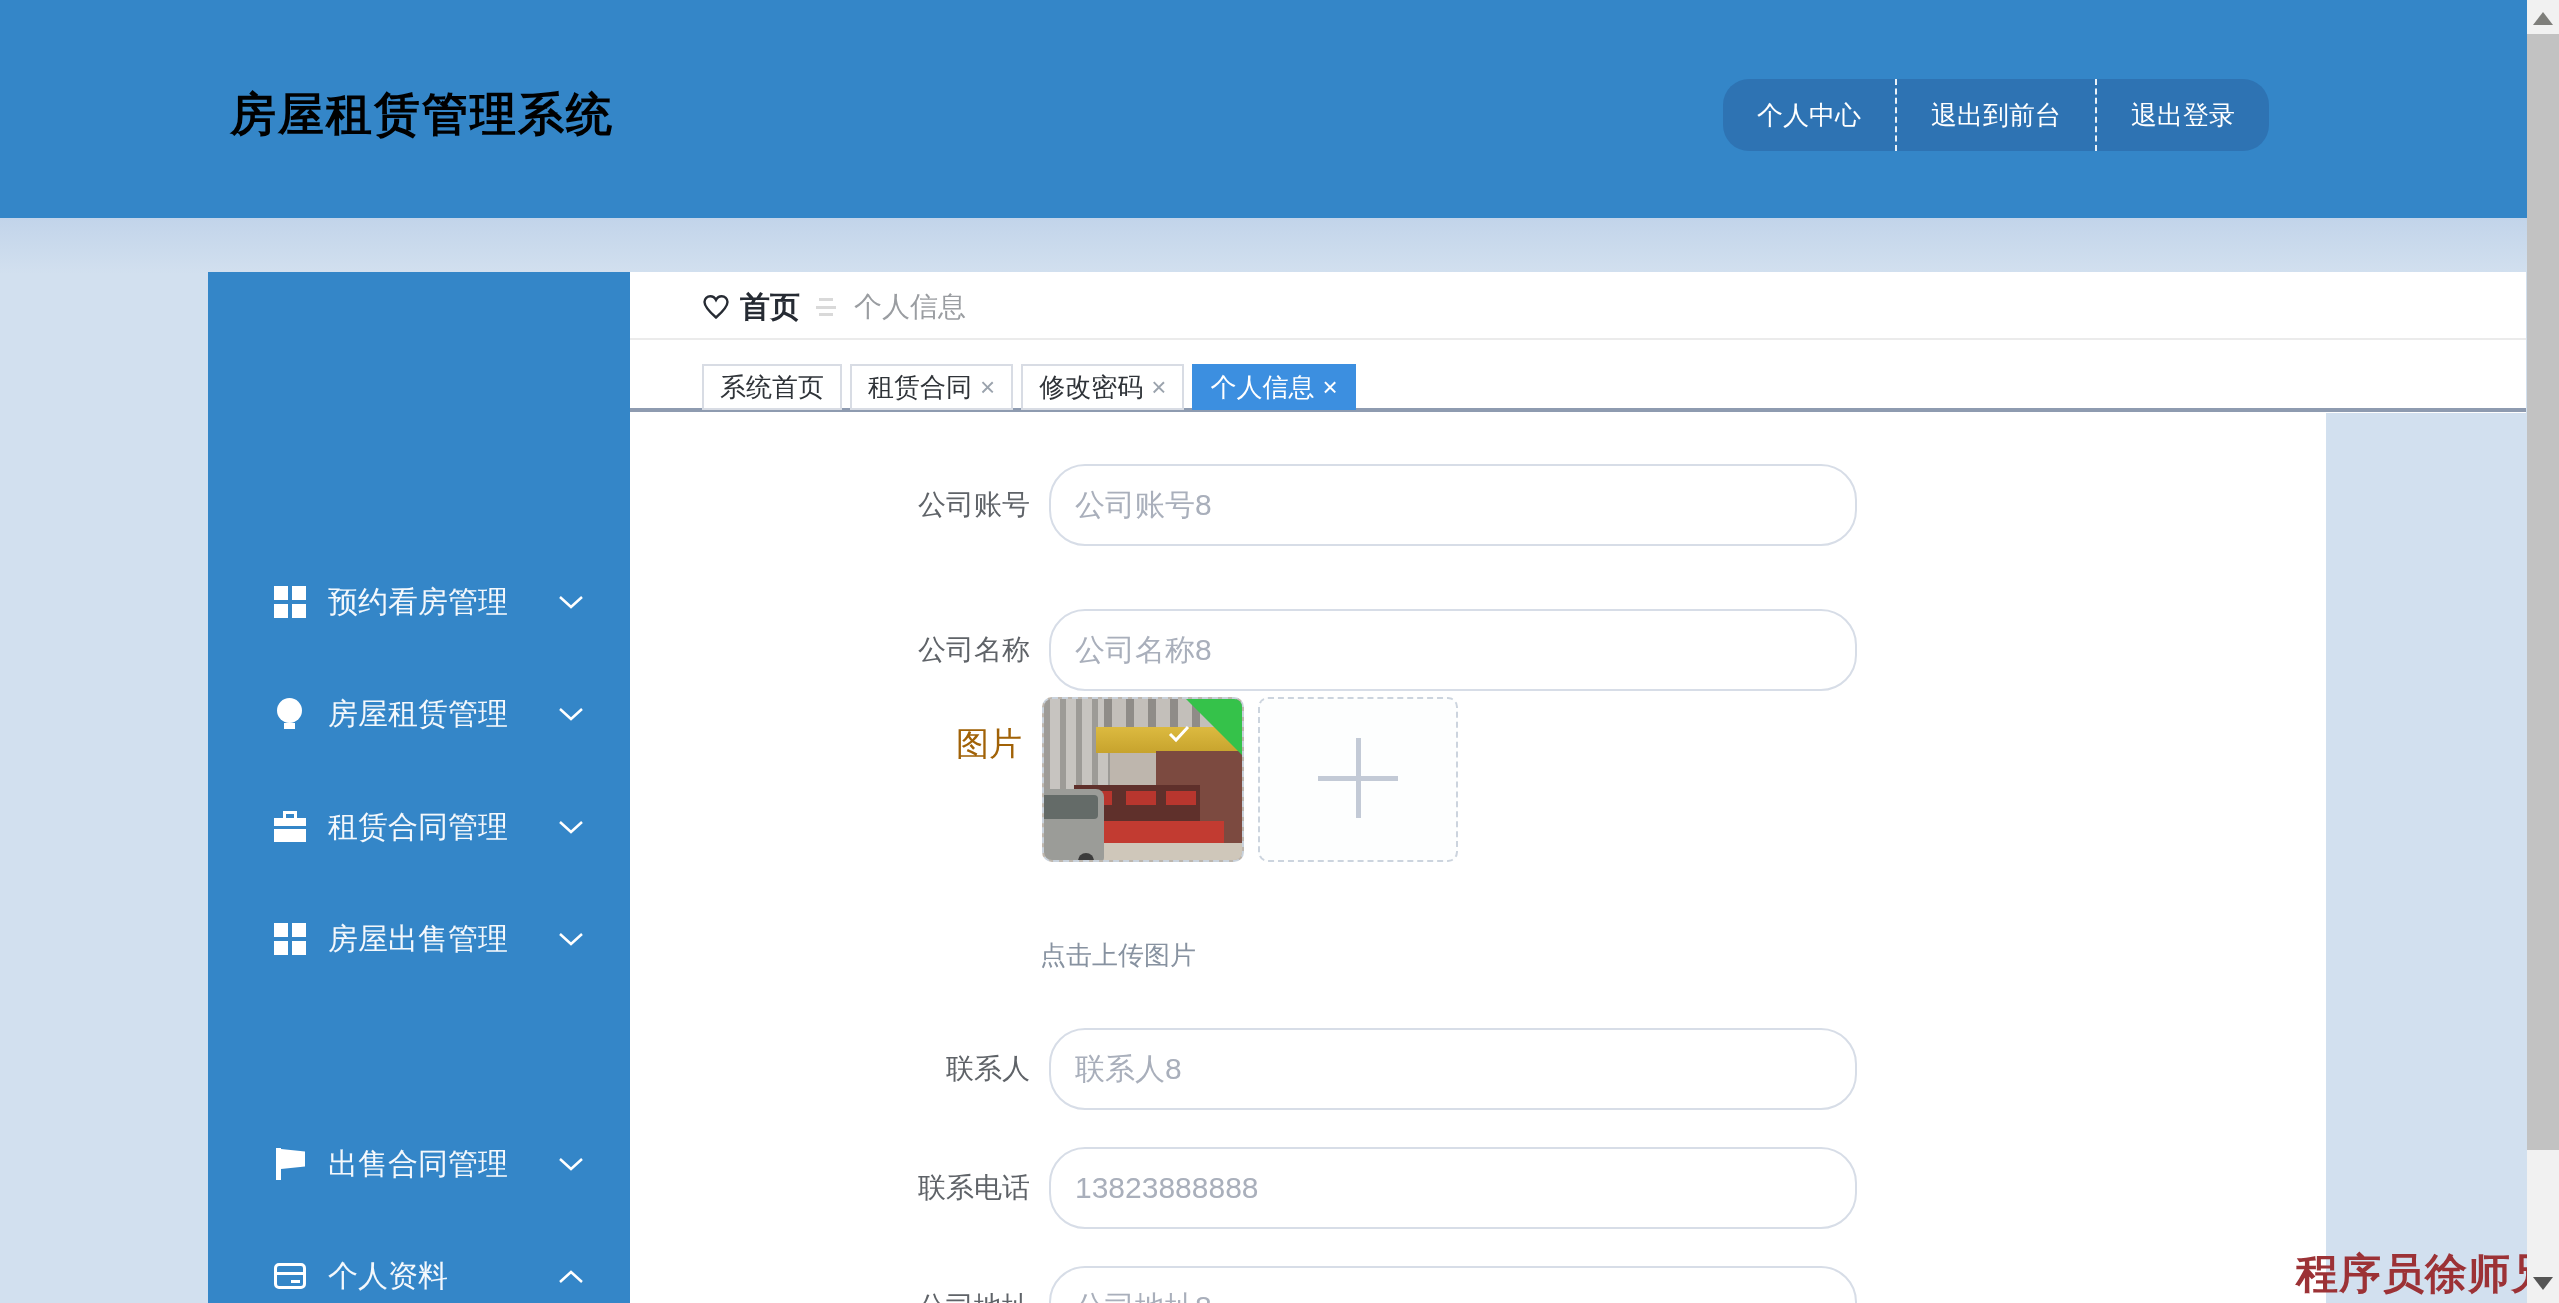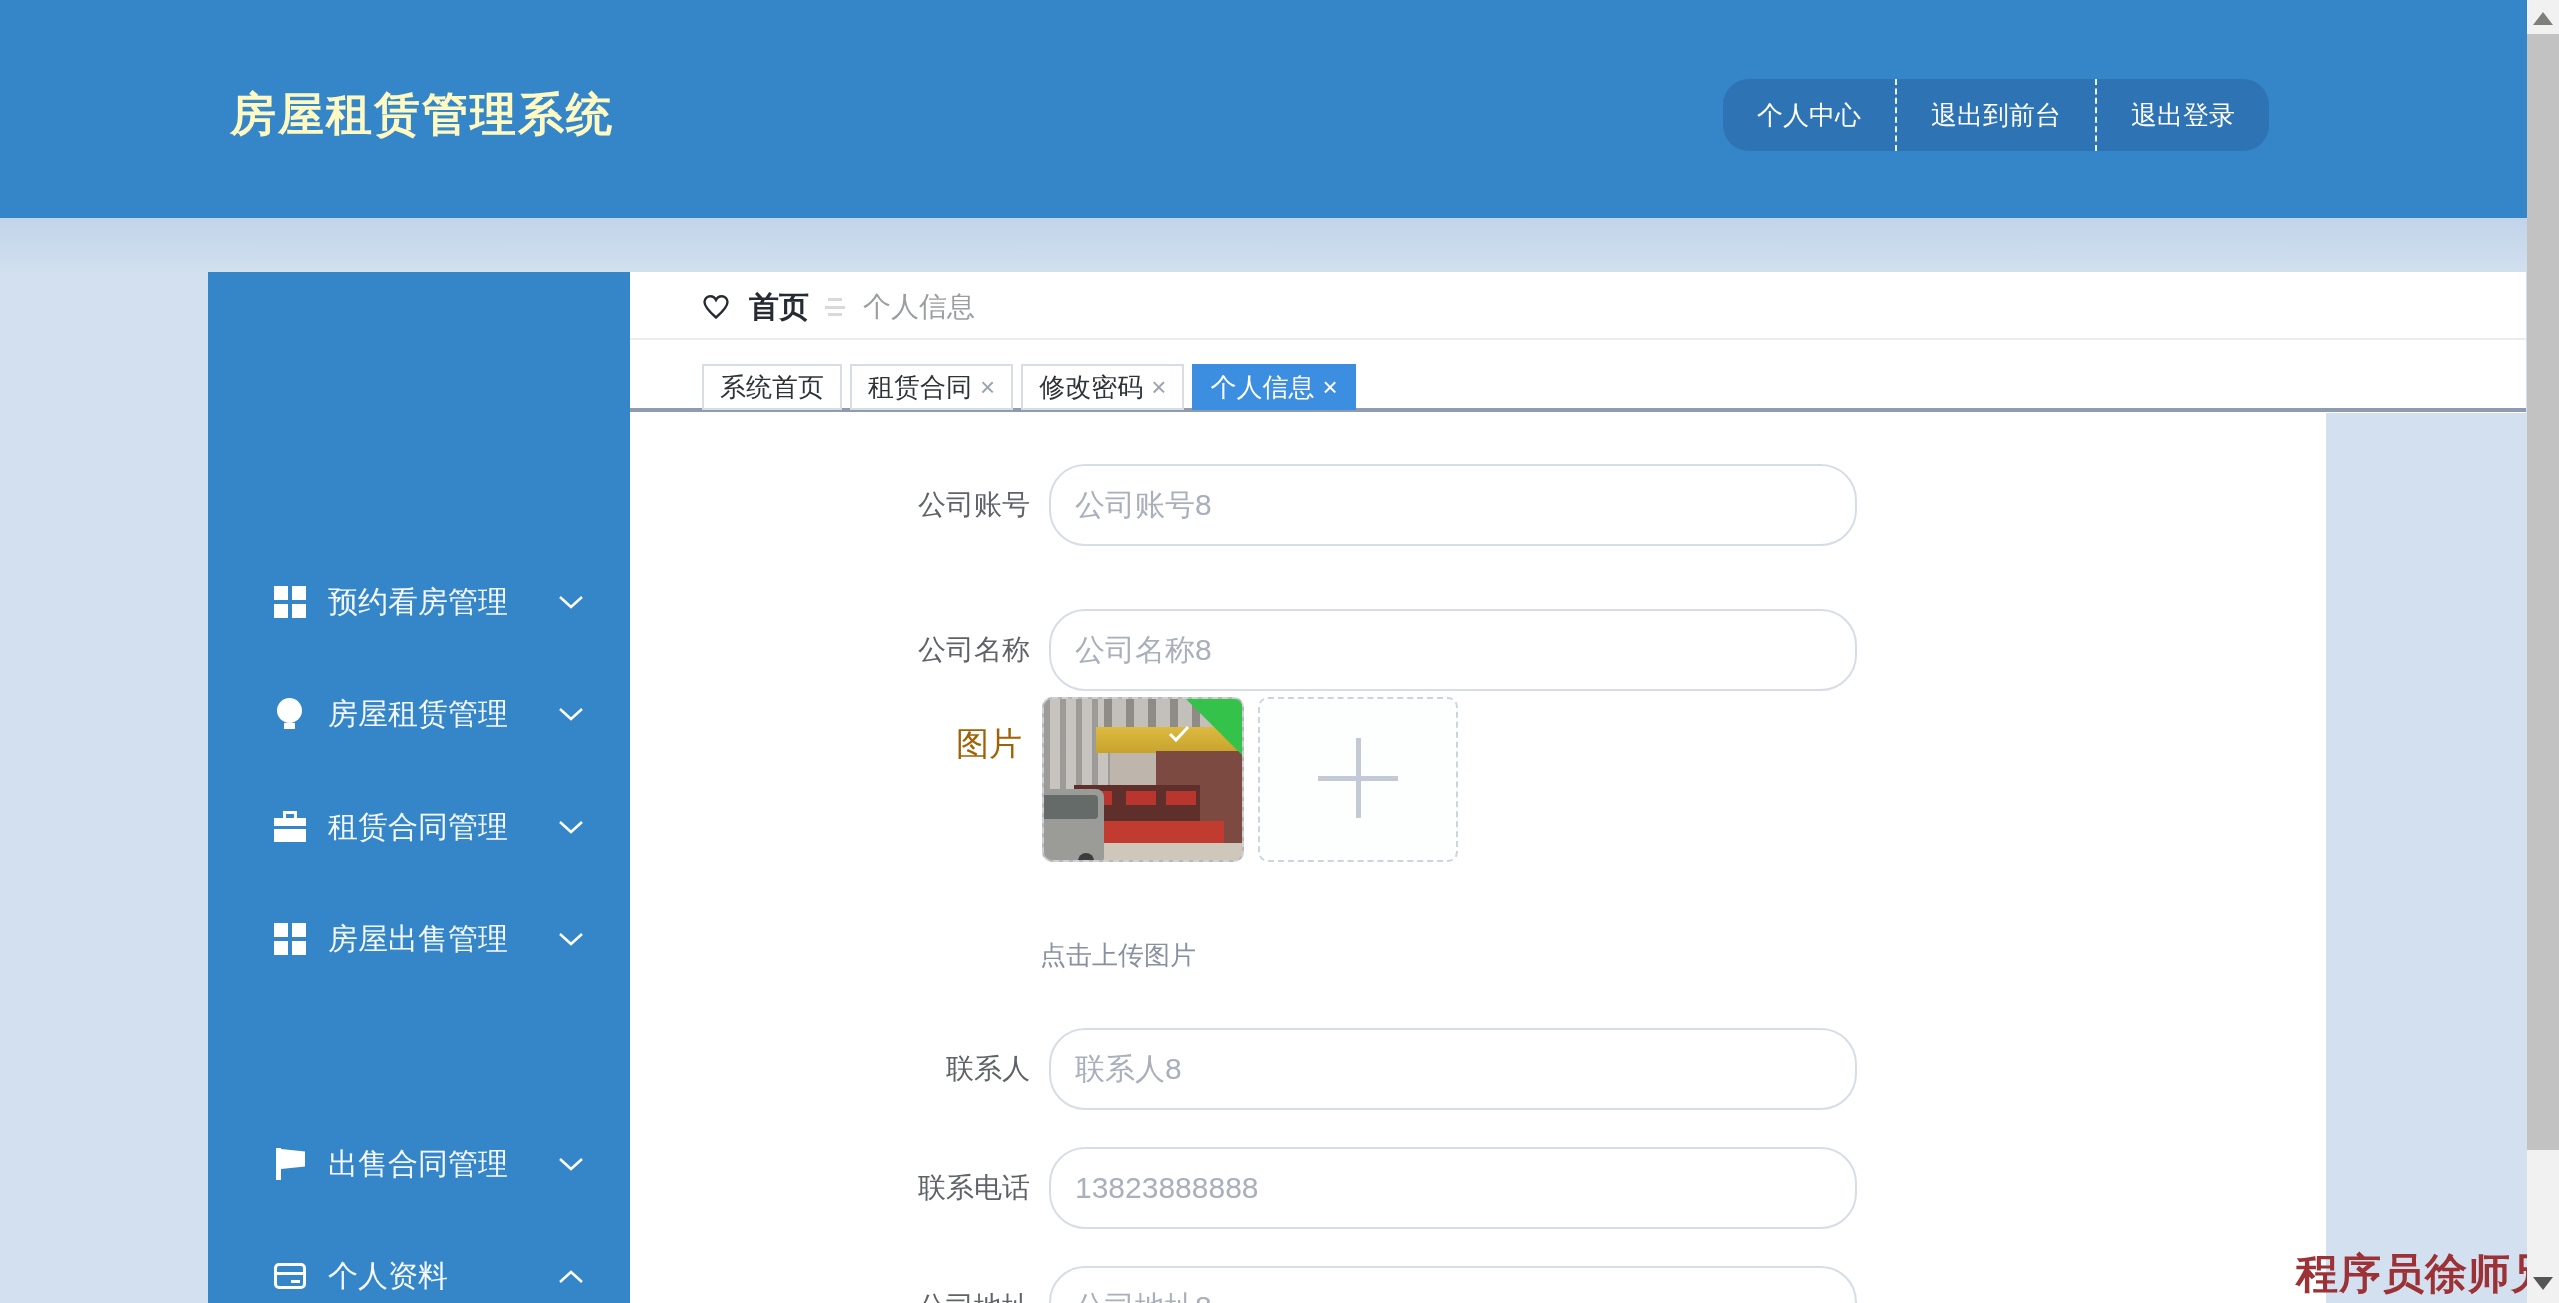--- a/index.html
+++ b/index.html
@@ -5,21 +5,21 @@
   * { margin:0; padding:0; box-sizing:border-box; }
   html,body { width:2559px; height:1303px; overflow:hidden; }
   body { font-family:"Liberation Sans","DejaVu Sans",sans-serif; }
   .page { position:relative; width:2559px; height:1303px; background:#d2e0ef; overflow:hidden; }
 
   
   .header { position:absolute; left:0; top:0; width:2559px; height:218px; background:#3486c8; }
   .under-header { position:absolute; left:0; top:218px; width:2559px; height:56px;
                   background:linear-gradient(#c2d4ea,#d2e0ef); }
   .app-title { position:absolute; left:230px; top:84px; font-size:46px; font-weight:bold;
-               color:#fef9c3; letter-spacing:2px; }
+               color:#000000; letter-spacing:2px; }
   .header-actions { position:absolute; left:1723px; top:79px; height:72px; background:#2e73b3;
                     border-radius:26px; display:flex; align-items:stretch; }
   .header-action { color:#ffffff; font-size:26px; padding:0 34px; display:flex; align-items:center;
                    cursor:pointer; }
   .header-action + .header-action { border-left:2px dashed rgba(255,255,255,.9); }
 
   
   .sidebar { position:absolute; left:208px; top:272px; width:422px; height:1031px; background:#3486c8; }
   .srow { position:absolute; left:0; width:422px; height:64px; display:flex; align-items:center; cursor:pointer; }
   .srow .ic { margin-left:66px; width:32px; height:32px; position:relative; flex:0 0 32px; }
@@ -44,21 +44,21 @@
   .ic-card .dash { position:absolute; left:17px; top:20px; width:9px; height:3px; background:#fff; }
 
   
   .content-strip { position:absolute; left:622px; top:272px; width:1904px; height:141px; background:#ffffff; }
   .main-panel { position:absolute; left:622px; top:272px; width:1704px; height:1031px; background:#ffffff; }
   .bc-line { position:absolute; left:622px; top:338px; width:1904px; height:2px; background:#ebebeb; }
   .tab-line { position:absolute; left:622px; top:408px; width:1904px; height:4px; background:#8e9bb0; }
 
   
   .breadcrumb { position:absolute; left:702px; top:276px; height:62px; display:flex; align-items:center; }
-  .bc-home { font-size:30px; font-weight:bold; color:#262b33; margin-left:19px; }
+  .bc-home { font-size:30px; font-weight:bold; color:#262b33; margin-left:10px; }
   .bc-sep { margin-left:16px; width:20px; height:18px; display:flex; flex-direction:column; justify-content:space-between; }
   .bc-sep i { display:block; height:3px; background:#d9d9d9; }
   .bc-sep i:nth-child(1){ width:14px; margin-left:3px;}
   .bc-sep i:nth-child(2){ width:20px; }
   .bc-sep i:nth-child(3){ width:14px; margin-left:3px;}
   .bc-current { margin-left:18px; font-size:28px; color:#9a9da1; }
 
   
   .tabs { position:absolute; left:702px; top:364px; display:flex; gap:8px; }
   .tab { height:46px; background:#ffffff; border:2px solid #d8dce4; display:flex; align-items:center;

